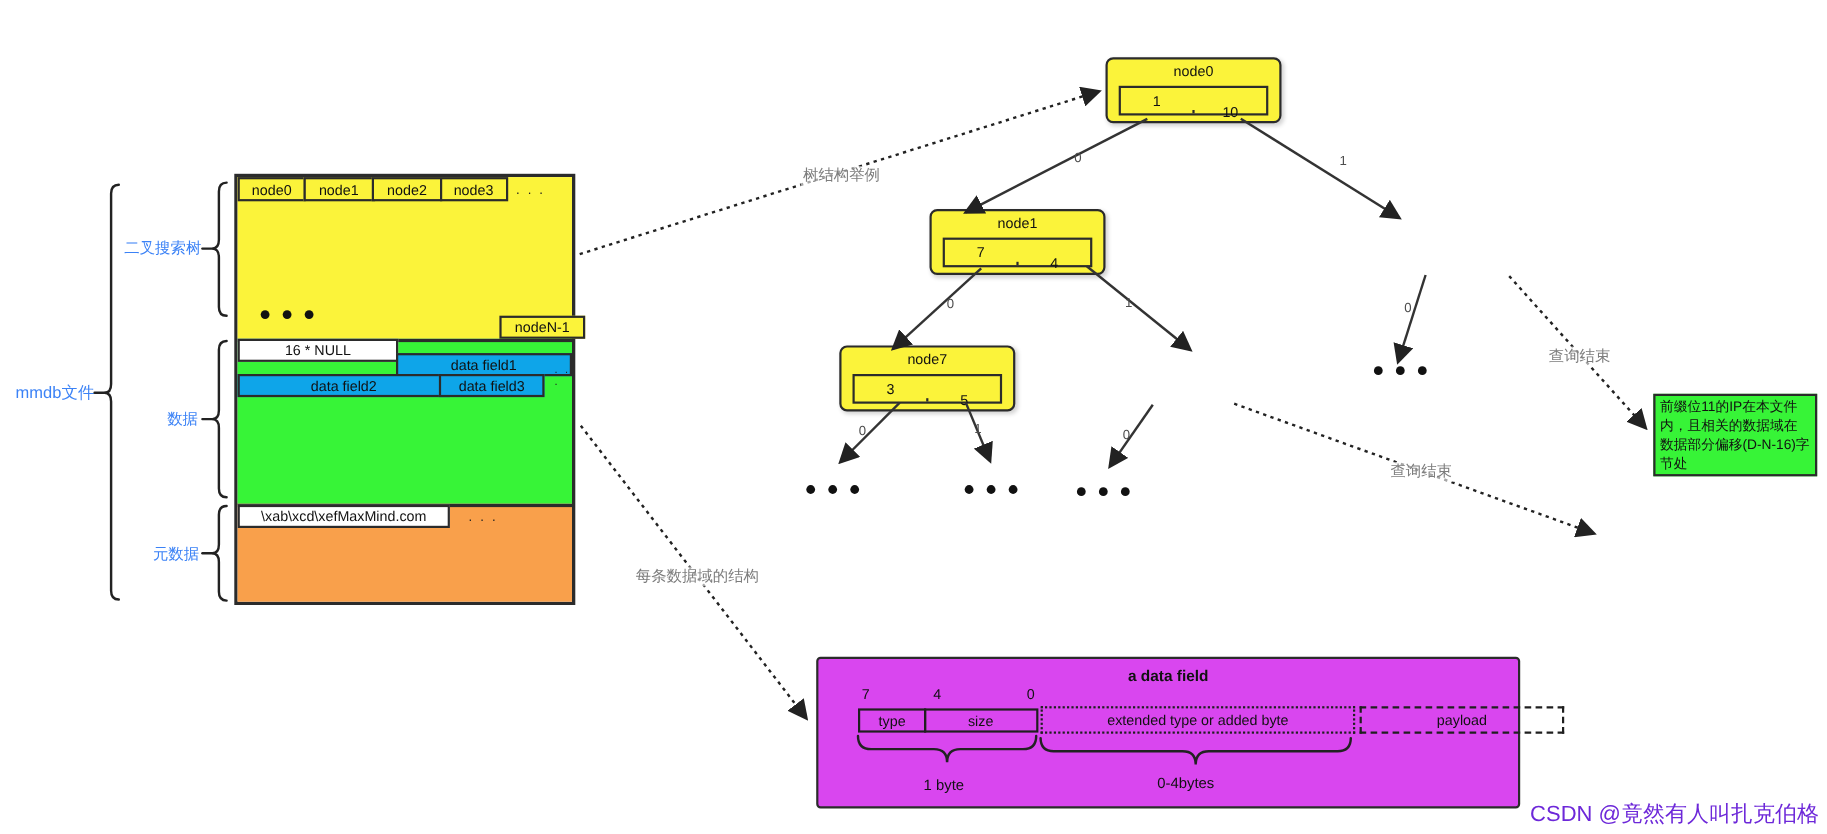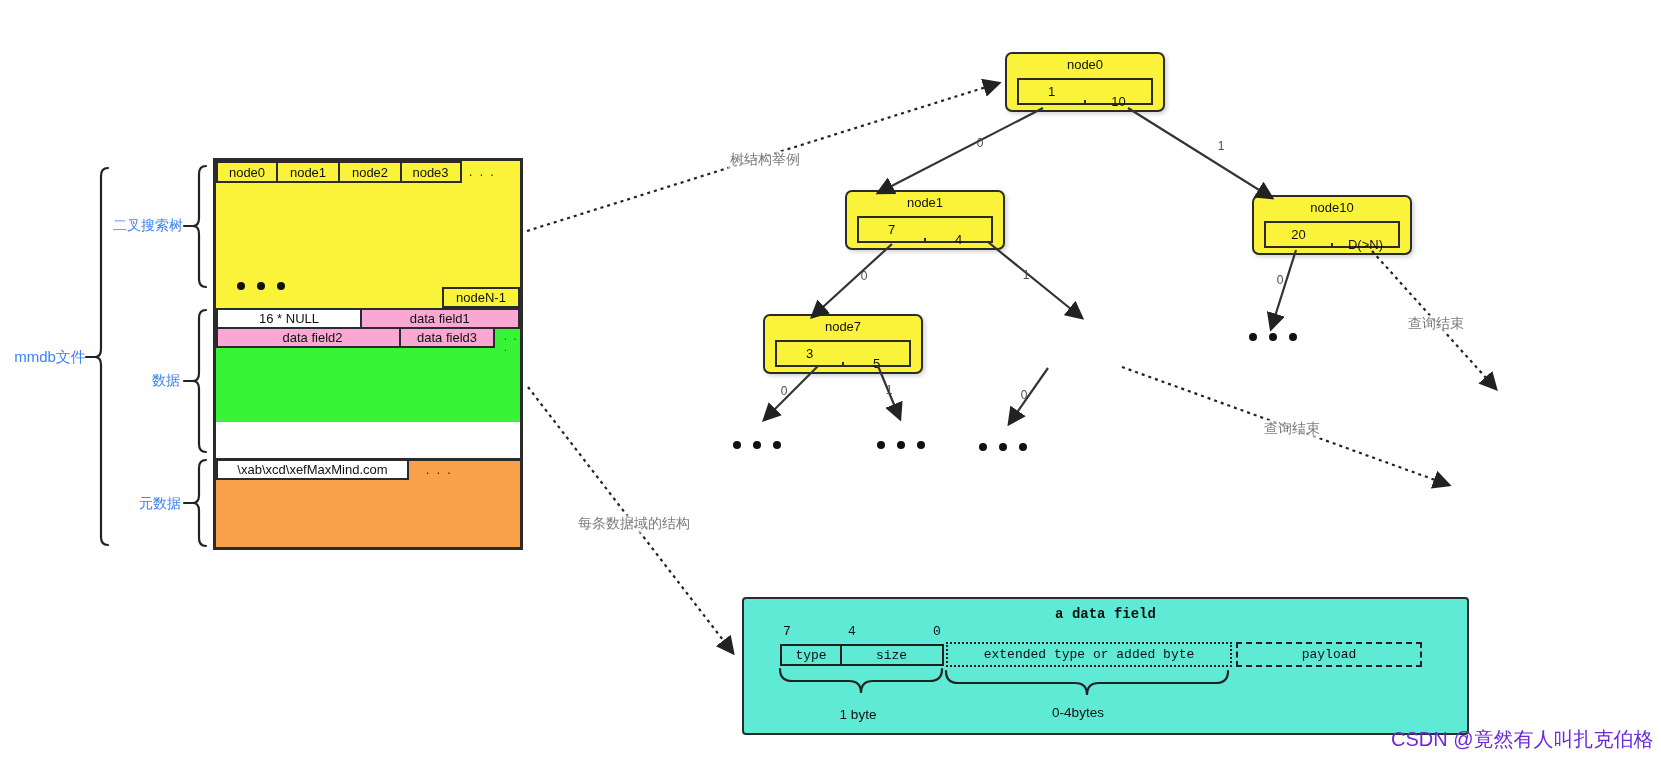--- a/index.html
+++ b/index.html
@@ -7,30 +7,30 @@
   .canvas{
     position:relative;width:1661px;height:758px;background:#fff;overflow:hidden;
     font-family:"Liberation Sans","DejaVu Sans",sans-serif;color:#111;
   }
   svg.overlay{position:absolute;left:0;top:0;width:1661px;height:758px;z-index:6;pointer-events:none;}
 
   
   .fileBox{position:absolute;left:213px;top:158px;width:310px;height:392px;border:3px solid #2b2b2b;background:#fff;z-index:2;}
   .sec{position:absolute;left:0;width:304px;}
   .secTree{top:0;height:147px;background:#fbf33a;}
-  .secData{top:147px;height:114px;background:#37f437;border-top:3px solid #2b2b2b;}
+  .secData{top:147px;height:150px;background:#37f437;border-top:3px solid #2b2b2b;}
   .secMeta{top:297px;height:89px;background:#f9a04b;border-top:3px solid #2b2b2b;}
   .cellRow{position:absolute;left:0;top:0;display:flex;}
-  .fcell{height:22px;border:2.5px solid #2b2b2b;font-size:13px;display:flex;align-items:center;justify-content:center;background:#fbf33a;}
+  .fcell{height:22px;border:2.5px solid #2b2b2b;font-size:13px;display:flex;align-items:center;justify-content:center;background:#fbf33a;margin-left:12px;}
   .cellRow .fcell{margin-left:-2.5px;}
   .cellRow .fcell:first-child{margin-left:0;}
   .ell{position:absolute;font-size:12px;letter-spacing:2px;color:#222;}
   .nodeN{position:absolute;left:226px;top:126px;width:78px;height:21px;}
   .whiteCell{background:#ffffff;}
-  .greenCell{background:#f9a8d4;}
+  .greenCell{background:#0ea5e9;margin-top:13px;}
   .rowAbs{position:absolute;height:21px;border:2.5px solid #2b2b2b;font-size:13px;display:flex;align-items:center;justify-content:center;}
 
   
   .dots{position:absolute;display:flex;gap:12px;z-index:4;}
   .dots i{width:8px;height:8px;border-radius:50%;background:#111;}
 
   
   .tnode{position:absolute;width:160px;height:60px;background:#fbf33a;border:2.5px solid #2b2b2b;border-radius:7px;z-index:3;box-shadow:2px 2px 4px rgba(0,0,0,0.18);}
   .ttitle{text-align:center;font-size:13px;margin-top:3px;}
   .tcells{position:absolute;left:10px;right:10px;top:24px;height:27px;display:flex;border:2.5px solid #2b2b2b;}
@@ -40,21 +40,21 @@
   
   .elabel{position:absolute;transform:translate(-50%,-50%);font-size:12px;color:#4d4d4d;z-index:7;}
   .glabel{position:absolute;transform:translate(-50%,-50%);font-size:14px;color:#7d7d7d;background:rgba(255,255,255,0.6);padding:0 2px;z-index:7;white-space:nowrap;}
   .sideLabel{position:absolute;transform:translate(-50%,-50%);font-size:14px;color:#3b82f6;z-index:2;white-space:nowrap;}
 
   
   .resGreen{position:absolute;left:1503px;top:358px;width:149px;height:75px;background:#37f437;border:2.5px solid #2b2b2b;font-size:12.5px;line-height:17px;padding:2px 4px;z-index:3;}
   .resRed{position:absolute;left:1460px;top:473px;width:140px;height:40px;background:#f93a3a;border:2.5px solid #2b2b2b;font-size:12.5px;line-height:17px;padding:2px 5px;z-index:3;color:#1c1c1c;}
 
   
-  .dfBox{position:absolute;left:742px;top:597px;width:727px;height:138px;background:#5eead4;border:2.5px solid #2b2b2b;border-radius:4px;z-index:2;font-family:Liberation Mono, monospace;}
+  .dfBox{position:absolute;left:742px;top:597px;width:640px;height:138px;background:#d946ef;border:2.5px solid #2b2b2b;border-radius:4px;z-index:2;}
   .dfTitle{position:absolute;left:0;right:0;top:7px;text-align:center;font-weight:bold;font-size:14px;}
   .bit{position:absolute;transform:translate(-50%,-50%);font-size:13px;}
   .dfCell{position:absolute;display:flex;align-items:center;justify-content:center;font-size:13px;}
   .solidCell{border:2.5px solid #1f1f1f;height:22px;top:45px;}
   .dotCell{border:2.5px dotted #1f1f1f;height:25px;top:43px;}
   .dashCell{border:2.5px dashed #1f1f1f;height:25px;top:43px;}
   .blabel{position:absolute;transform:translate(-50%,-50%);font-size:13.5px;color:#111;z-index:3;white-space:nowrap;}
 
   .watermark{position:absolute;left:1391px;top:726px;font-size:20px;color:#6d28d9;z-index:8;white-space:nowrap;}
 </style>
@@ -143,27 +143,20 @@
       <div class="tcell">10</div>
     </div>
   </div>
   <div class="tnode" style="left:845px;top:190px;">
     <div class="ttitle">node1</div>
     <div class="tcells">
       <div class="tcell">7</div>
       <div class="tcell">4</div>
     </div>
   </div>
-  <div class="tnode" style="left:1252px;top:195px;">
-    <div class="ttitle">node10</div>
-    <div class="tcells">
-      <div class="tcell">20</div>
-      <div class="tcell">D(&gt;N)</div>
-    </div>
-  </div>
   <div class="tnode" style="left:763px;top:314px;">
     <div class="ttitle">node7</div>
     <div class="tcells">
       <div class="tcell">3</div>
       <div class="tcell">5</div>
     </div>
   </div>
 
   <span class="elabel" style="left:980px;top:143px;">0</span>
   <span class="elabel" style="left:1221px;top:146px;">1</span>
@@ -193,20 +186,21 @@
       <i></i>
       <i></i>
       <i></i>
     </div>
 
   <span class="glabel" style="left:765px;top:160px;">树结构举例</span>
   <span class="glabel" style="left:634px;top:524px;">每条数据域的结构</span>
   <span class="glabel" style="left:1436px;top:324px;">查询结束</span>
   <span class="glabel" style="left:1292px;top:429px;">查询结束</span>
 
+  <div class="resGreen">前缀位11的IP在本文件内，且相关的数据域在数据部分偏移(D-N-16)字节处</div>
 
   <div class="dfBox">
     <div class="dfTitle">a data field</div>
     <span class="bit" style="left:43px;top:32px;">7</span>
     <span class="bit" style="left:108px;top:32px;">4</span>
     <span class="bit" style="left:193px;top:32px;">0</span>
     <div class="dfCell solidCell" style="left:36px;width:62px;">type</div>
     <div class="dfCell solidCell" style="left:95.5px;width:104px;">size</div>
     <div class="dfCell dotCell" style="left:202px;width:286px;">extended type or added byte</div>
     <div class="dfCell dashCell" style="left:492px;width:186px;">payload</div>

